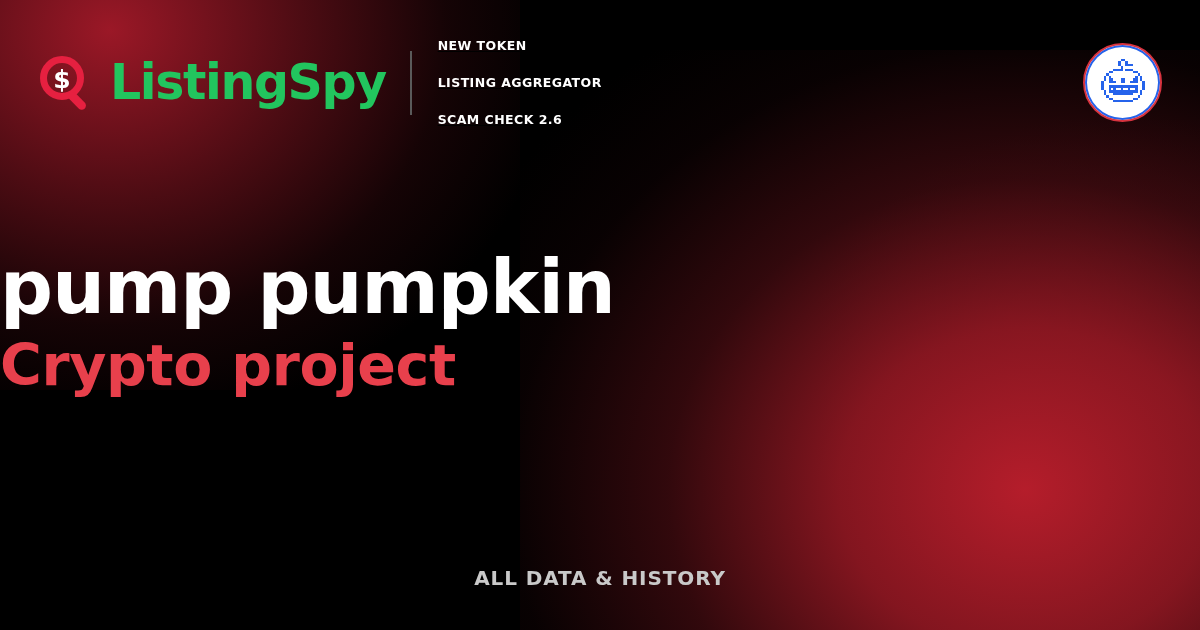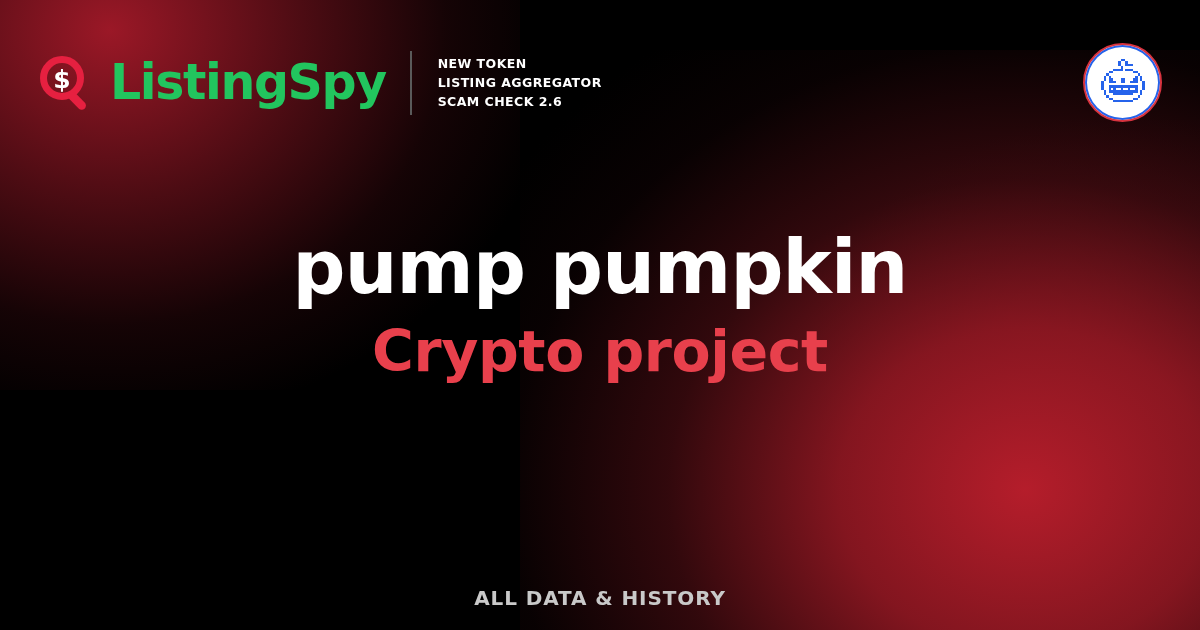--- a/index.html
+++ b/index.html
@@ -78,21 +78,22 @@
   #brand-divider {
     width:2px; height:64px;
     background:#5a5a5a;
     margin:0 26px 0 24px;
     flex:none;
   }
 
   #tagline {
     display:flex; flex-direction:column;
     justify-content:center;
-    gap:2px;
+    gap:20px;
+    text-decoration:underline;
   }
   .tagline-line {
     color:#ffffff;
     font-size:12.5px;
     font-weight:700;
     letter-spacing:0.45px;
     line-height:1.38;
     white-space:nowrap;
   }
 
@@ -107,48 +108,47 @@
     box-shadow:0 0 0 2px #2563EB inset;
     display:flex; align-items:center; justify-content:center;
     overflow:hidden;
     z-index:6;
   }
   #avatar svg { width:58px; height:58px; display:block; image-rendering:pixelated; }
 
   
   #center {
     position:absolute;
-    left:0; right:0; top:228px;
-    text-align:center;
+    left:0; right:0; top:248px;
     z-index:5;
   }
 
   #project-name {
     color:#ffffff;
     font-size:74px;
     font-weight:700;
     letter-spacing:-0.8px;
     line-height:1.06;
     font-family:"DejaVu Sans", sans-serif;
   }
 
   #project-subtitle {
     color:#E8404C;
     font-size:57px;
     font-weight:700;
     letter-spacing:-0.4px;
     line-height:1.18;
-    margin-top:12px;
+    margin-top:6px;
     font-family:"DejaVu Sans", sans-serif;
   }
 
   
   #footer {
     position:absolute;
-    left:0; right:0; bottom:20px;
+    left:0; right:0; bottom:40px;
     text-align:center;
     z-index:5;
   }
   #footer-text {
     color:#C9C9C9;
     font-size:20px;
     font-weight:700;
     letter-spacing:0.9px;
     font-family:"DejaVu Sans", sans-serif;
   }

